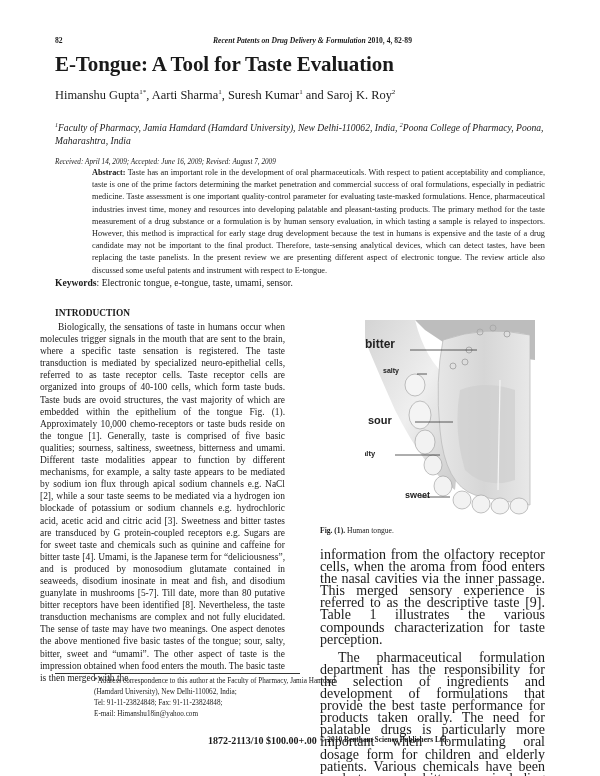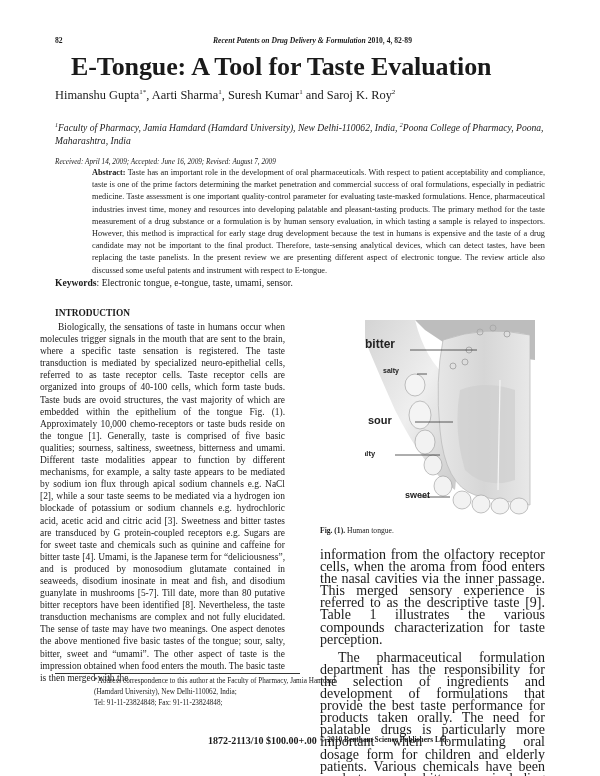--- a/index.html
+++ b/index.html
@@ -3,21 +3,21 @@
   <meta charset="utf-8">
   <style>
     html, body { margin:0; padding:0; background:#ffffff; }
     body { width:600px; height:776px; position:relative; overflow:hidden; color:#1a1a1a;
            font-family:"Liberation Serif", "DejaVu Serif", serif; }
     .abs { position:absolute; }
     .running-header { top:36px; left:55px; width:490px; height:12px; font-size:7.6px; }
     .page-num { position:absolute; left:0; top:0; font-weight:bold; }
     .journal { position:absolute; left:158px; top:0; font-style:italic; font-weight:bold; white-space:nowrap; }
     .journal .b { font-style:normal;margin-top:21px; }
-    .title { top:52px; left:55px; font-size:26px; font-weight:bold; white-space:nowrap; letter-spacing:-0.1px;margin-left:16px; }
+    .title { top:52px; left:55px; font-size:21px; font-weight:bold; white-space:nowrap; letter-spacing:-0.1px; }
     .authors { top:88px; left:55px; font-size:12.4px; white-space:nowrap; }
     .authors sup { font-size:7px; }
     .affil { top:119px; left:55px; width:490px; font-size:9.6px; font-style:italic; line-height:13px; }
     .affil sup { font-size:6px; }
     .dates { top:158px; left:55px; font-size:7.2px; font-style:italic; }
     .abstract { top:167px; left:92px; width:453px; font-size:8.25px; line-height:12.2px; text-align:justify; }
     .abstract b { font-weight:bold; }
     .keywords { top:277px; left:55px; font-size:9.6px; }
     .keywords b { font-weight:bold;margin-top:28px; }
     .section-h { top:308px; left:55px; font-size:9.4px; font-weight:bold; }
@@ -66,20 +66,21 @@
 <div class="abs section-h">INTRODUCTION</div>
 
 <div class="abs col-left">
   <p>Biologically, the sensations of taste in humans occur when molecules trigger signals in the mouth that are sent to the brain, where a specific taste sensation is registered. The taste transduction is mediated by specialized neuro-epithelial cells, referred to as taste receptor cells. Taste receptor cells are organized into groups of 40-100 cells, which form taste buds. Taste buds are ovoid structures, the vast majority of which are embedded within the epithelium of the tongue Fig. (1). Approximately 10,000 chemo-receptors or taste buds reside on the tongue [1]. Generally, taste is comprised of five basic qualities; sourness, saltiness, sweetness, bitterness and umami. Different taste modalities appear to function by different mechanisms, for example, a salty taste appears to be mediated by sodium ion flux through apical sodium channels e.g. NaCl [2], while a sour taste seems to be mediated via a hydrogen ion blockade of potassium or sodium channels e.g. hydrochloric acid, acetic acid and citric acid [3]. Sweetness and bitter tastes are transduced by G protein-coupled receptors e.g. Sugars are for sweet taste and chemicals such as quinine and caffeine for bitter taste [4]. Umami, is the Japanese term for “deliciousness”, and is produced by monosodium glutamate contained in seaweeds, disodium inosinate in meat and fish, and disodium guanylate in mushrooms [5-7]. Till date, more than 80 putative bitter receptors have been identified [8]. Nevertheless, the taste transduction mechanisms are complex and not fully elucidated. The sense of taste may have two meanings. One aspect denotes the above mentioned five basic tastes of the tongue; sour, salty, bitter, sweet and “umami”. The other aspect of taste is the impression obtained when food enters the mouth. The basic taste is then merged with the</p>
 </div>
 
 <div class="abs footnote-rule"></div>
 <div class="abs footnote">
   <div>*Address correspondence to this author at the Faculty of Pharmacy, Jamia Hamdard (Hamdard University), New Delhi-110062, India;</div>
   <div>Tel: 91-11-23824848; Fax: 91-11-23824848;</div>
+  <div>E-mail: Himanshu18in@yahoo.com</div>
 </div>
 
 <div class="abs figure">
   <svg width="170" height="195" viewBox="0 0 170 195">
     <defs>
       <linearGradient id="cheek" x1="0" y1="0" x2="1" y2="1">
         <stop offset="0" stop-color="#d4d4d4"></stop>
         <stop offset="0.5" stop-color="#efefef"></stop>
         <stop offset="1" stop-color="#c9c9c9"></stop>
       </linearGradient>

